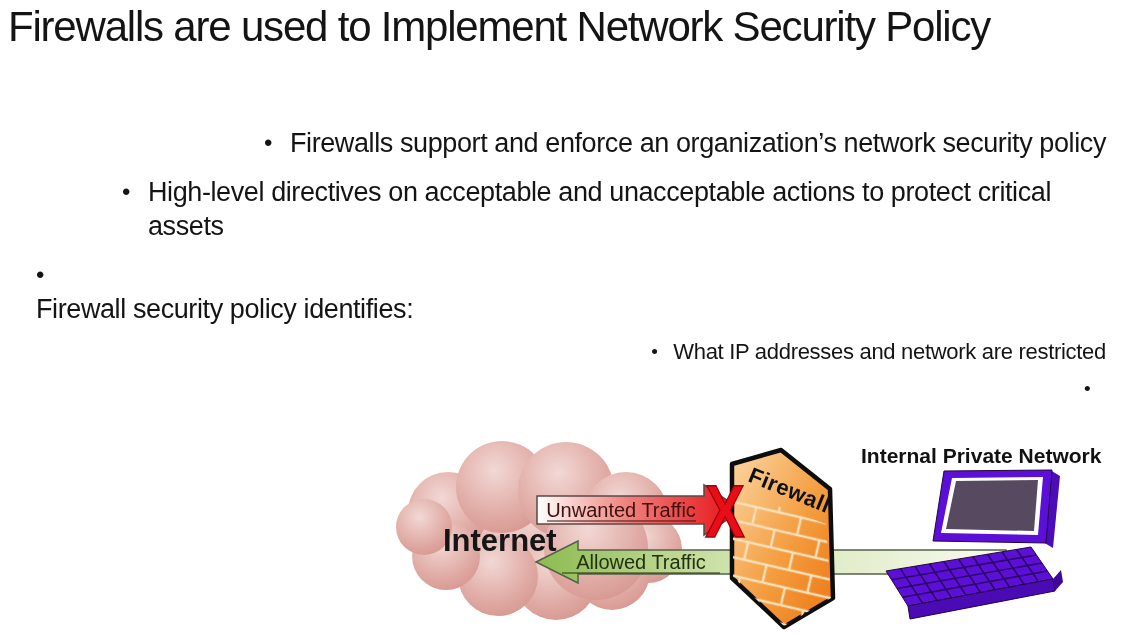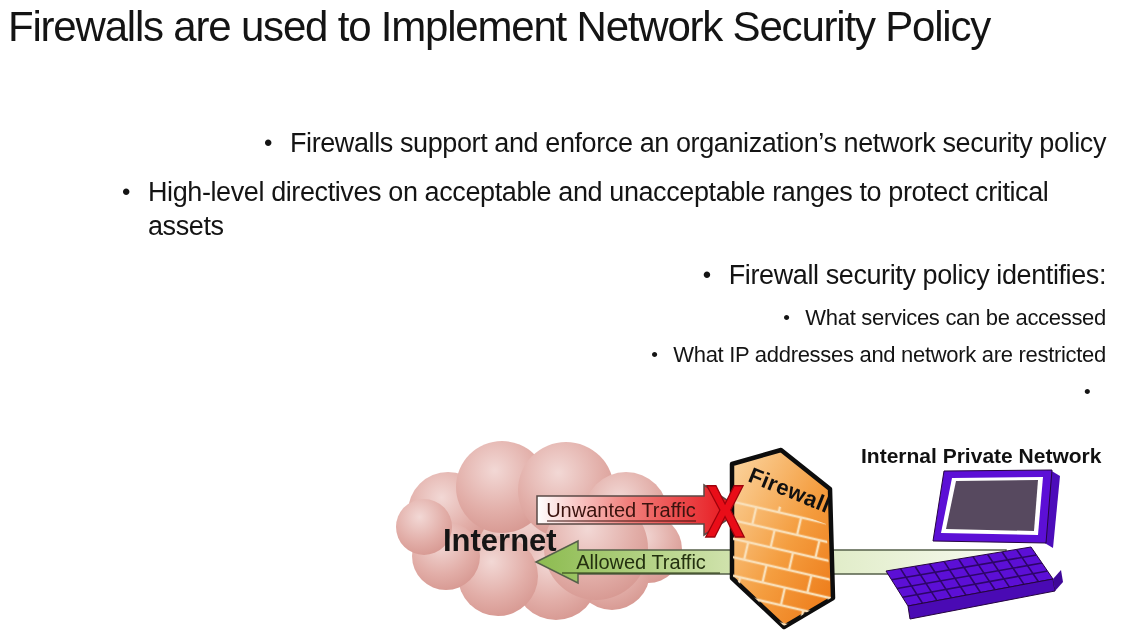--- a/index.html
+++ b/index.html
@@ -11,50 +11,46 @@
     position:absolute; left:8px; top:2px; margin:0;
     max-width:1040px; font-size:42px; line-height:49px;
     font-weight:400; letter-spacing:-1.2px; color:#141414;
   }
   .bullets { position:absolute; left:36px; top:126px; width:1070px; }
   .b { display:flex; align-items:flex-start;justify-content:flex-end; }
   .b .dot { flex:0 0 auto; }
   .l1 { font-size:27px; line-height:34px; margin-bottom:15px; letter-spacing:-0.4px; }
   .l1 .dot { width:26px; font-size:24px; }
   .l1 .txt { max-width:958px; }
-  .l1.tight { margin-bottom:11px; }
+  .l1.tight { margin-bottom:11px;flex-direction:column; }
   .l2 { font-size:22px; line-height:29px; margin-left:50px; margin-bottom:8px; letter-spacing:-0.3px; }
   .l2 .dot { width:22px; font-size:19px; }
   .dot::before { content:"•"; }
   .diagram { position:absolute; left:0; top:0; width:1140px; height:641px; }
   .diagram text { font-family:"Liberation Sans", sans-serif; }
 </style>
 </head>
 <body>
 
 <div class="slide">
 
   <h1 class="title">Firewalls are used to Implement Network Security Policy</h1>
 
   <div class="bullets">
     <div class="b l1">
       <span class="dot"></span>
       <span class="txt">Firewalls support and enforce an organization’s network security policy</span>
     </div>
     <div class="b l1">
       <span class="dot"></span>
-      <span class="txt">High-level directives on acceptable and unacceptable ranges to protect critical assets</span>
+      <span class="txt">High-level directives on acceptable and unacceptable actions to protect critical assets</span>
     </div>
     <div class="b l1 tight">
       <span class="dot"></span>
       <span class="txt">Firewall security policy identifies:</span>
-    </div>
-    <div class="b l2">
-      <span class="dot"></span>
-      <span class="txt">What services can be accessed</span>
     </div>
     <div class="b l2">
       <span class="dot"></span>
       <span class="txt">What IP addresses and network are restricted</span>
     </div>
     <div class="b l2">
       <span class="dot"></span>
     </div>
   </div>
 

